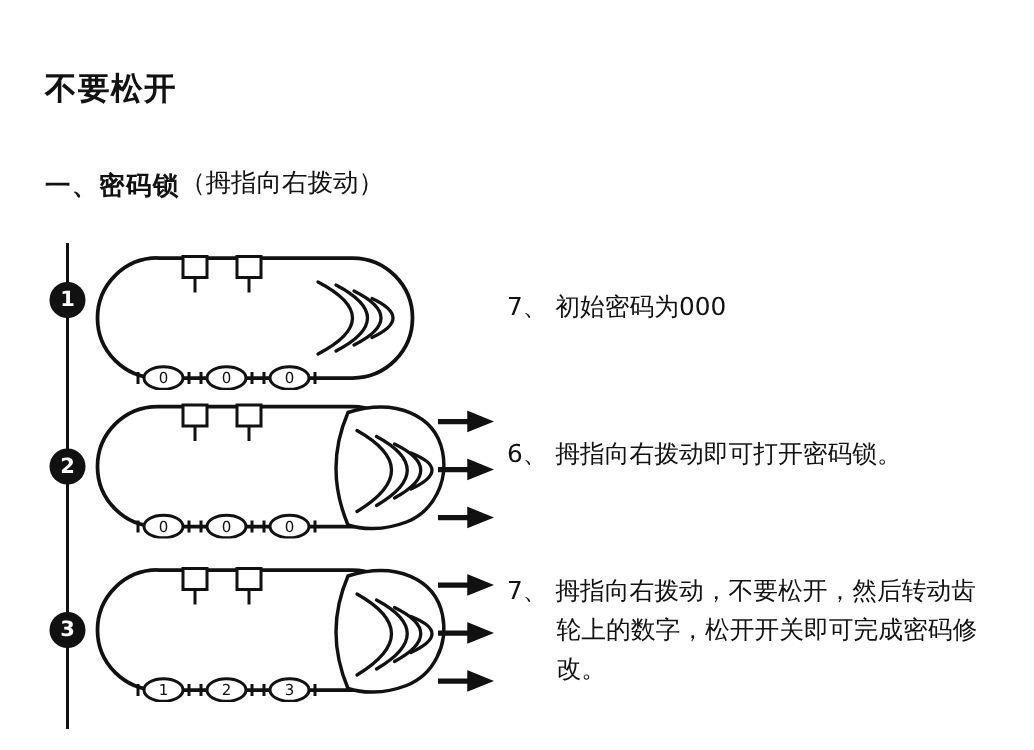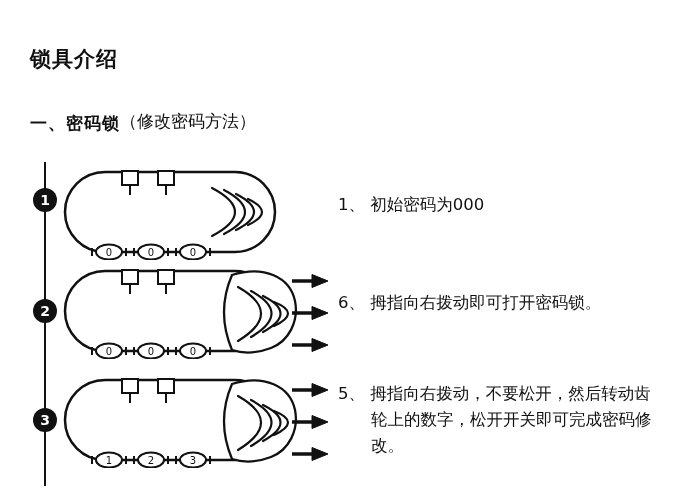--- a/index.html
+++ b/index.html
@@ -75,24 +75,24 @@
     color: #111111;
     padding-left: 33px;
     text-indent: -33px;
   }
 </style>
 </head>
 <body>
 
 <div class="canvas">
 
-  <h1 class="page-title">锁具介绍</h1>
+  <h1 class="page-title">不要松开</h1>
 
   <div class="section-heading">
-    <span class="section-main">一、密码锁</span><span class="section-note">（修改密码方法）</span>
+    <span class="section-main">一、密码锁</span><span class="section-note">（拇指向右拨动）</span>
   </div>
 
   <div class="timeline"></div>
 
   <div class="step-marker" style="top:188px">
     <span>1</span>
   </div>
   <div class="step-marker" style="top:299px">
     <span>2</span>
   </div>
@@ -201,17 +201,17 @@
     <g stroke="#111111" fill="#111111">
       <line x1="230" y1="18" x2="252" y2="18" stroke-width="3.5"></line>
       <polygon points="250,11.5 266,18 250,24.5"></polygon>
       <line x1="230" y1="50" x2="252" y2="50" stroke-width="3.5"></line>
       <polygon points="250,43.5 266,50 250,56.5"></polygon>
       <line x1="230" y1="82" x2="252" y2="82" stroke-width="3.5"></line>
       <polygon points="250,75.5 266,82 250,88.5"></polygon>
     </g>
   </svg>
 
-  <div class="step-text" style="top:192px">1、 初始密码为000</div>
+  <div class="step-text" style="top:192px">7、 初始密码为000</div>
   <div class="step-text" style="top:290px">6、 拇指向右拨动即可打开密码锁。</div>
-  <div class="step-text" style="top:381px">5、 拇指向右拨动，不要松开，然后转动齿轮上的数字，松开开关即可完成密码修改。</div>
+  <div class="step-text" style="top:381px">7、 拇指向右拨动，不要松开，然后转动齿轮上的数字，松开开关即可完成密码修改。</div>
 
 </div>
 
 </body></html>

